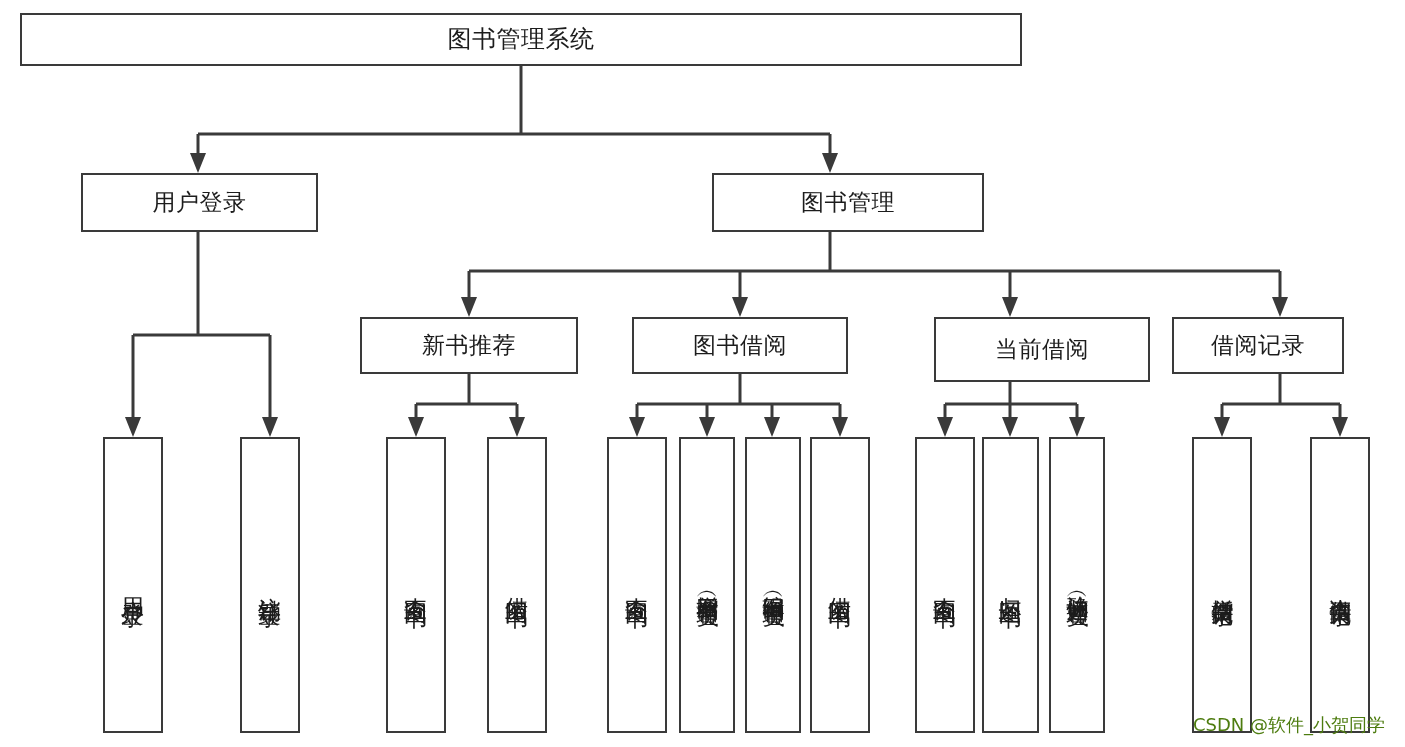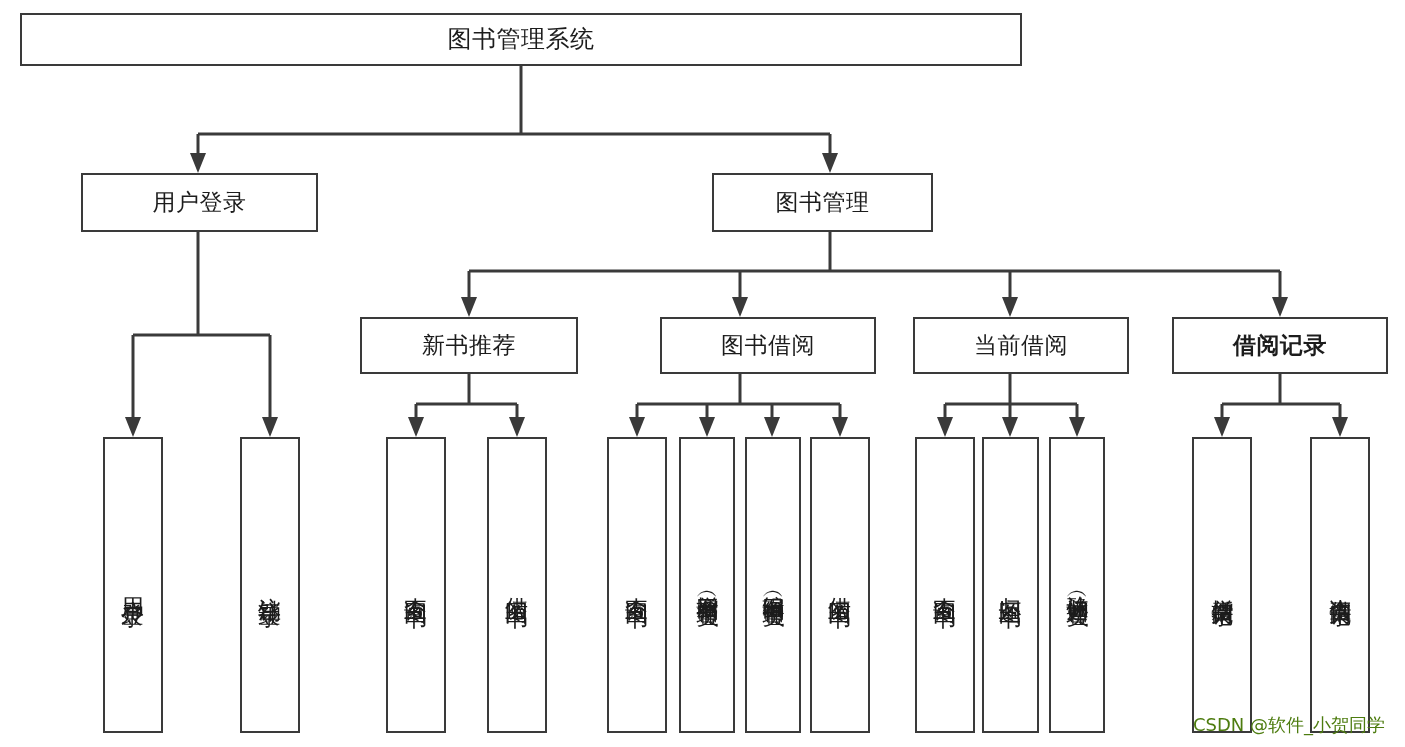--- a/index.html
+++ b/index.html
@@ -147,34 +147,34 @@
     </g>
   </svg>
 
   <div class="node root horiz" style="left:20px; top:13px; width:1002px; height:53px;">
     <span class="label">图书管理系统</span>
   </div>
 
   <div class="node horiz" style="left:81px; top:173px; width:237px; height:59px;">
     <span class="label">用户登录</span>
   </div>
-  <div class="node horiz" style="left:712px; top:173px; width:221px; height:59px;">
+  <div class="node horiz" style="left:712px; top:173px; width:272px; height:59px;">
     <span class="label">图书管理</span>
   </div>
 
   <div class="node horiz" style="left:360px; top:317px; width:218px; height:57px;justify-content:center;">
     <span class="label">新书推荐</span>
   </div>
-  <div class="node horiz" style="left:660px; top:317px; width:216px; height:57px;">
+  <div class="node horiz" style="left:632px; top:317px; width:216px; height:57px;">
     <span class="label">图书借阅</span>
   </div>
-  <div class="node horiz" style="left:913px; top:317px; width:216px; height:57px;">
+  <div class="node horiz" style="left:934px; top:317px; width:216px; height:65px;">
     <span class="label">当前借阅</span>
   </div>
-  <div class="node horiz" style="left:1172px; top:317px; width:216px; height:57px;font-weight:bold;">
+  <div class="node horiz" style="left:1172px; top:317px; width:172px; height:57px;">
     <span class="label">借阅记录</span>
   </div>
 
   <div class="node vert" style="left:103px; top:437px; width:60px; height:296px;">
     <span class="label">用户登录</span>
   </div>
   <div class="node vert" style="left:240px; top:437px; width:60px; height:296px;">
     <span class="label">注销登录</span>
   </div>
 

